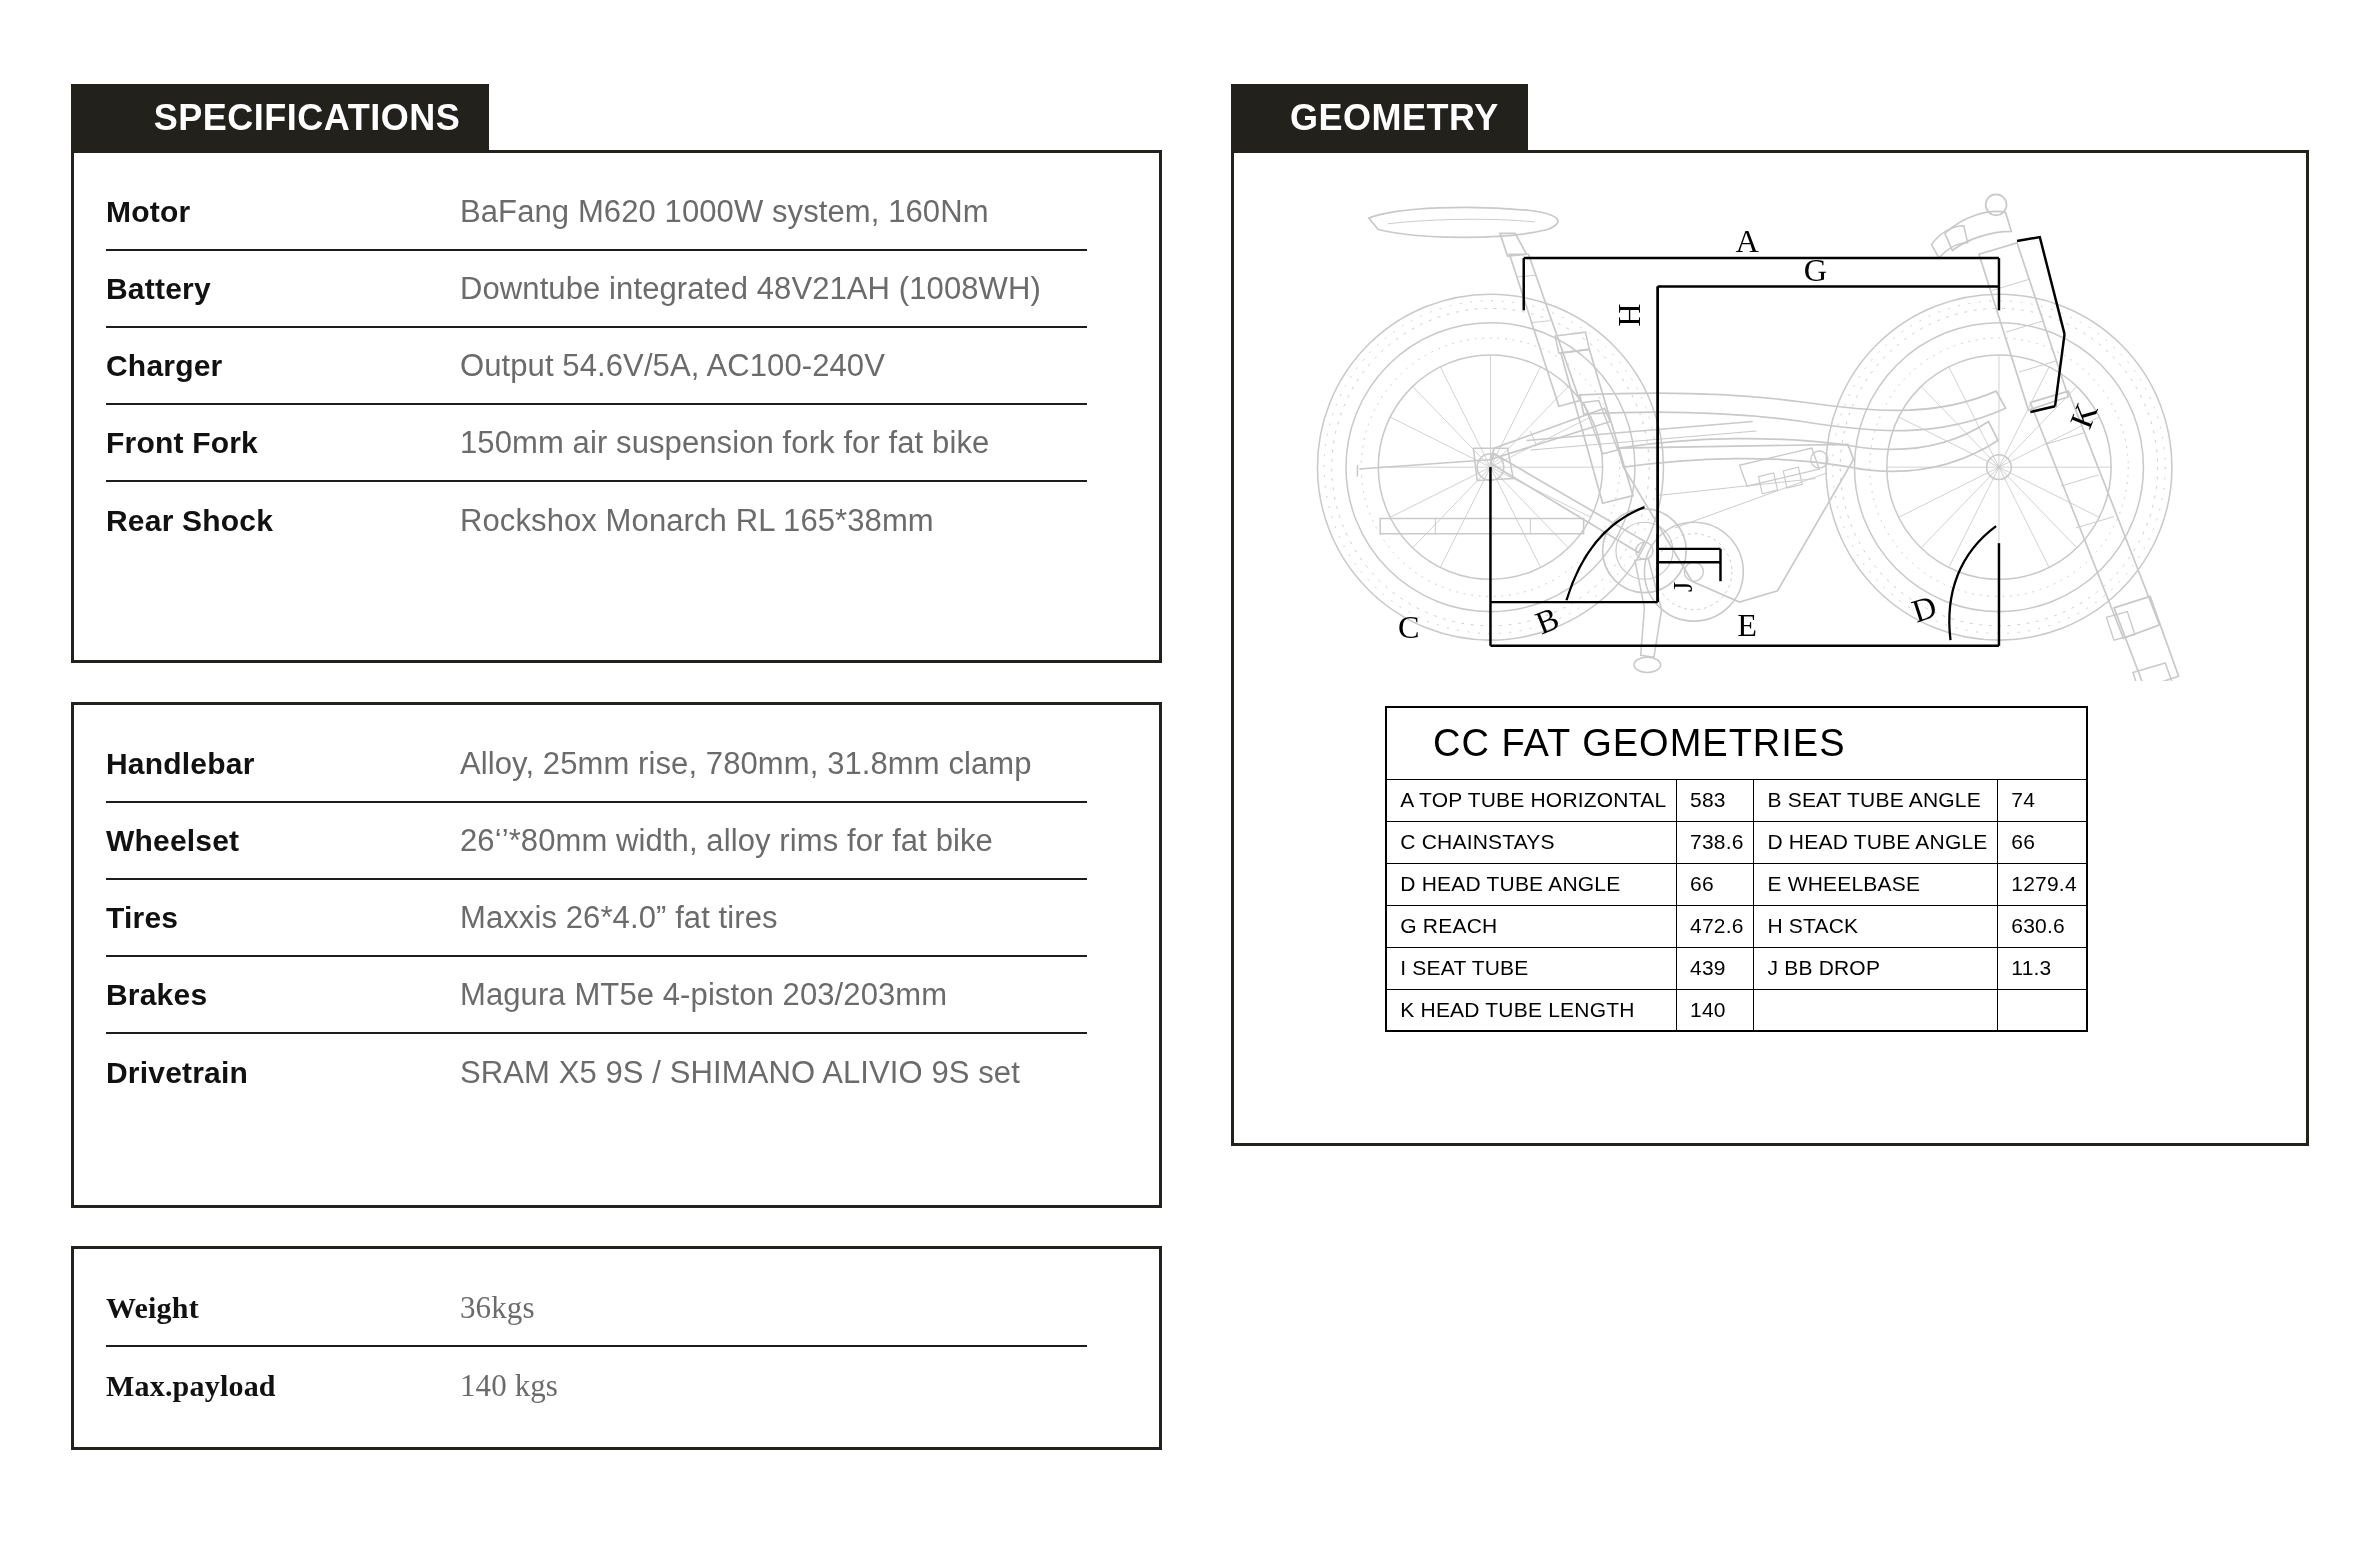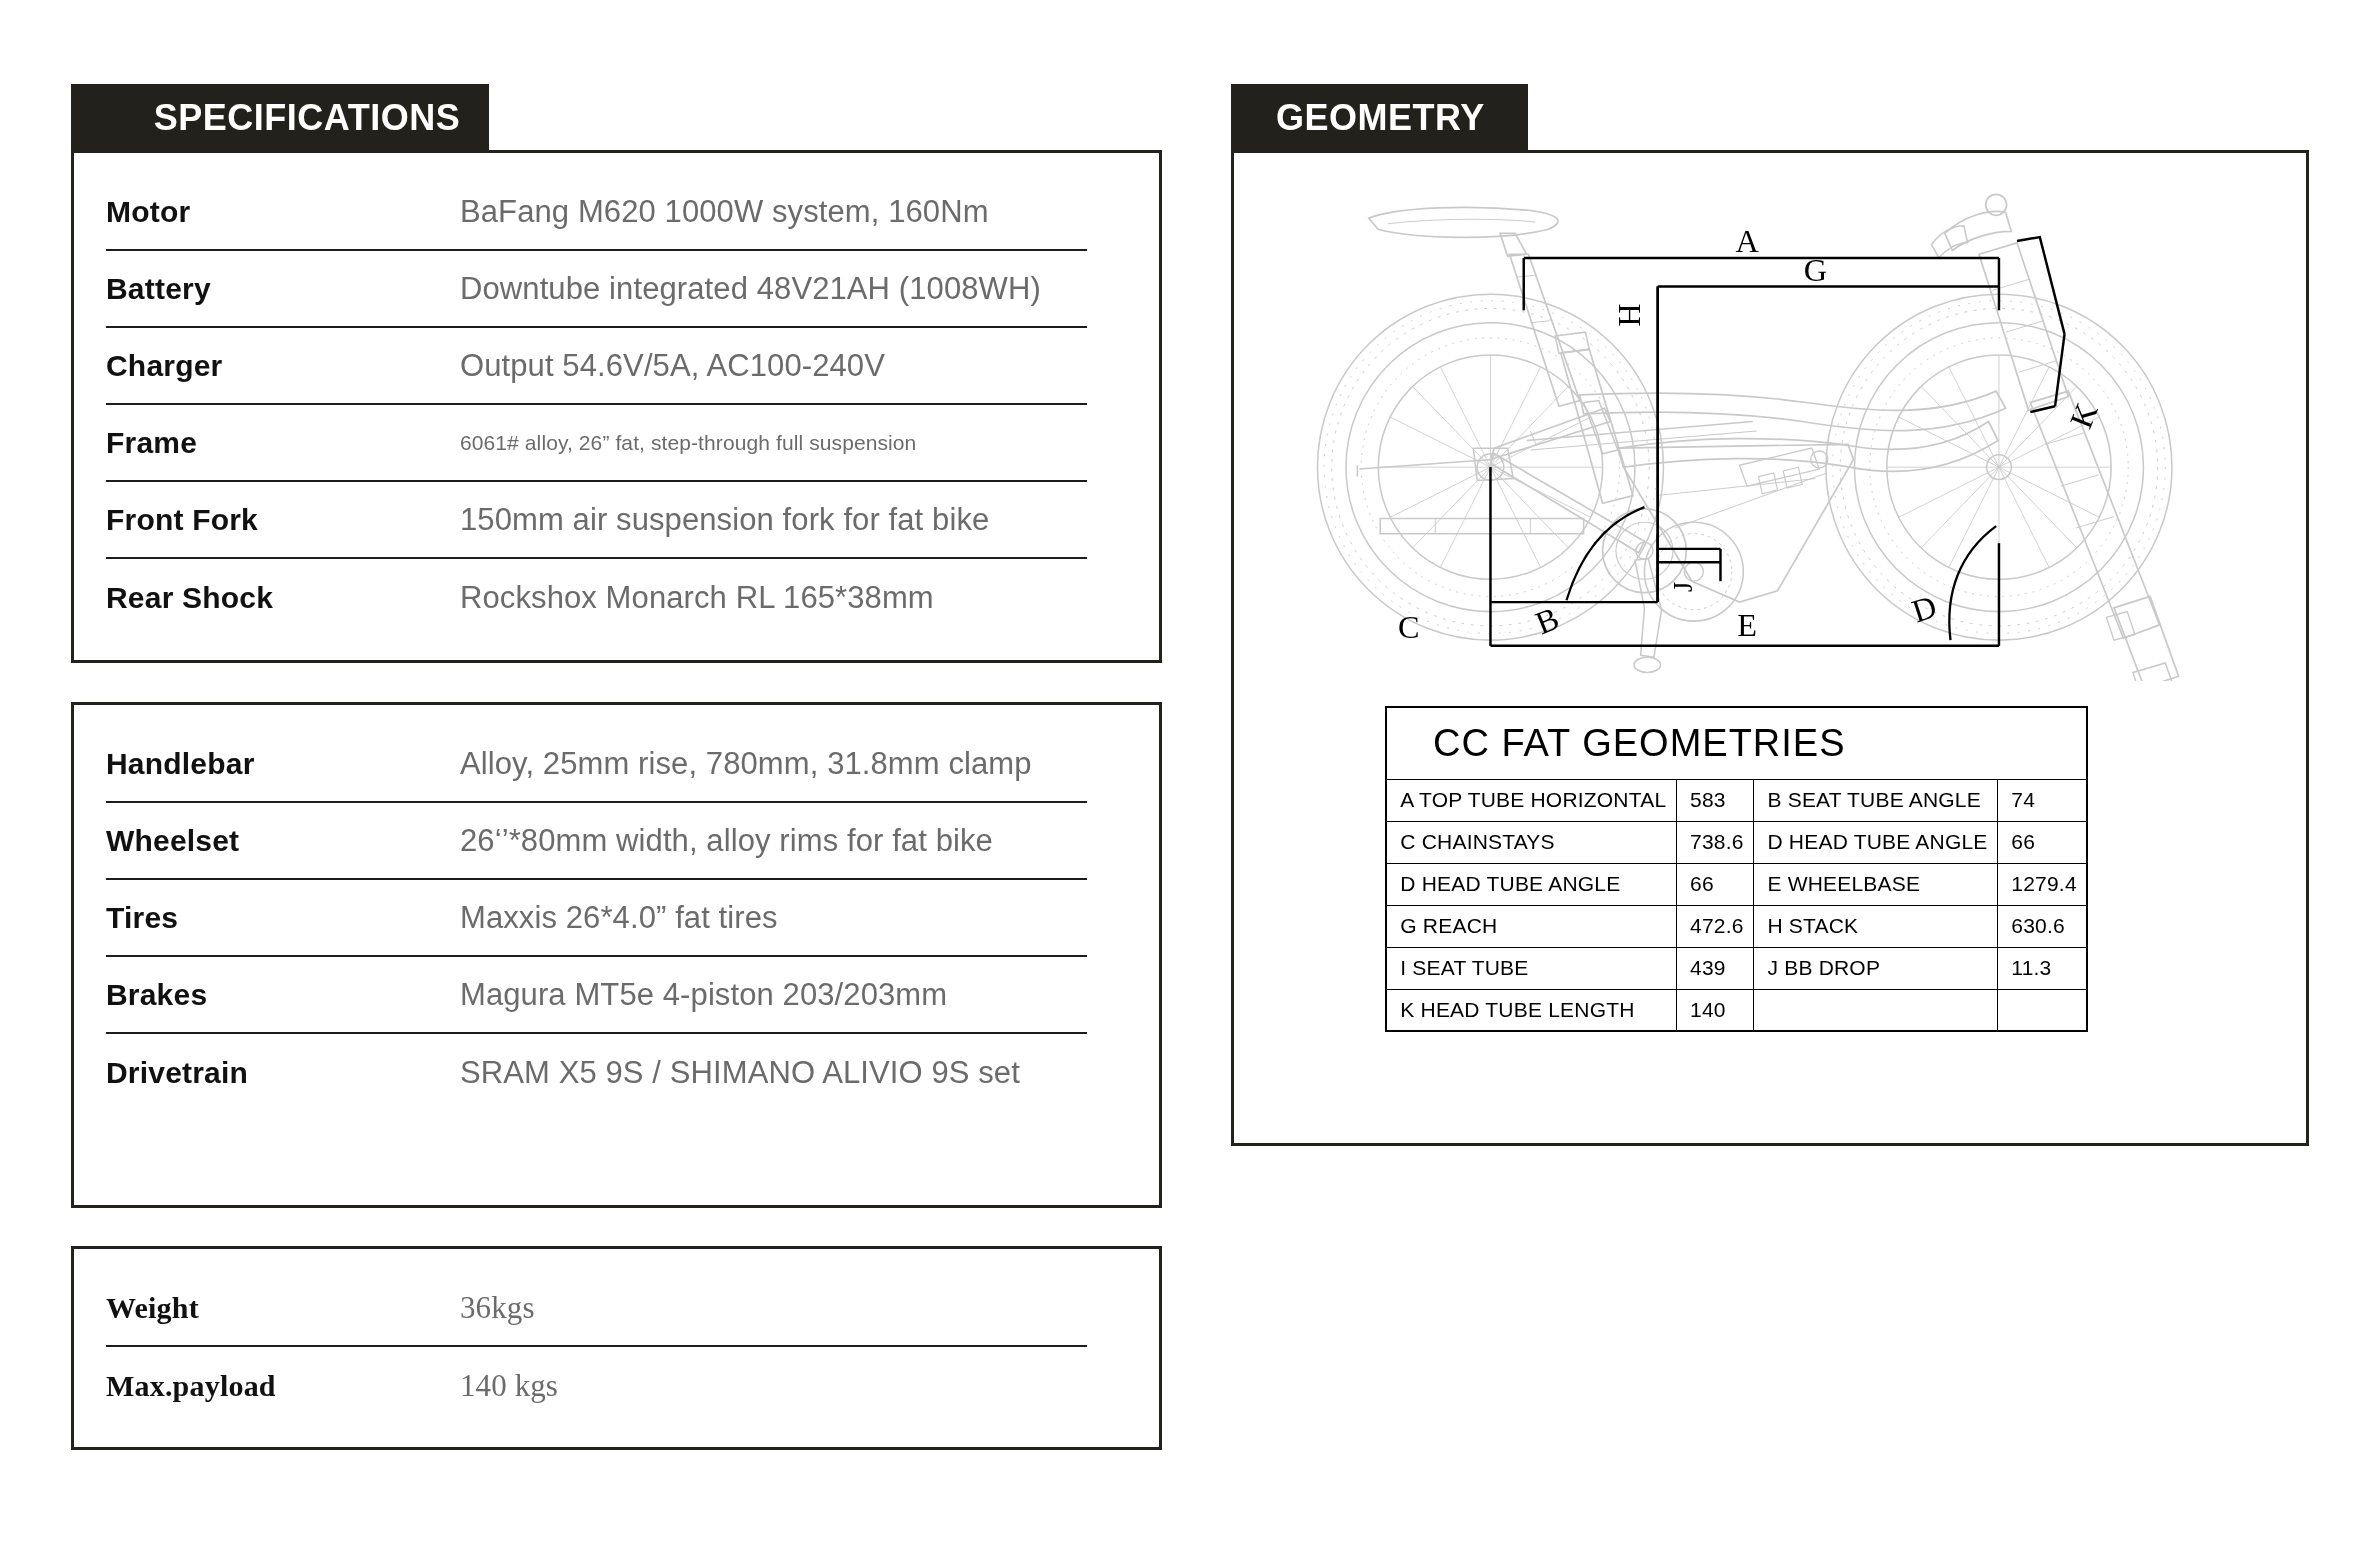--- a/index.html
+++ b/index.html
@@ -34,21 +34,21 @@
     font-size: 36px;
     padding-left: 54px;
     justify-content: center;
   }
   #geom-tab {
     left: 1231px;
     top: 84px;
     width: 297px;
     height: 68px;
     font-size: 36px;
-    padding-left: 45px;
+    padding-left: 59px;
   }
 
   
   .spec-panel {
     position: absolute;
     left: 71px;
     width: 1091px;
     border: 3.8px solid #22211c;
     box-sizing: border-box;
     background: #ffffff;
@@ -162,24 +162,20 @@
       <div class="spec-label">Motor</div>
       <div class="spec-value">BaFang M620 1000W system, 160Nm</div>
     </div>
     <div class="spec-row">
       <div class="spec-label">Battery</div>
       <div class="spec-value">Downtube integrated 48V21AH (1008WH)</div>
     </div>
     <div class="spec-row">
       <div class="spec-label">Charger</div>
       <div class="spec-value">Output 54.6V/5A, AC100-240V</div>
-    </div>
-    <div class="spec-row">
-      <div class="spec-label">Frame</div>
-      <div class="spec-value small">6061# alloy, 26” fat, step-through full suspension</div>
     </div>
     <div class="spec-row">
       <div class="spec-label">Front Fork</div>
       <div class="spec-value">150mm air suspension fork for fat bike</div>
     </div>
     <div class="spec-row">
       <div class="spec-label">Rear Shock</div>
       <div class="spec-value">Rockshox Monarch RL 165*38mm</div>
     </div>
   </div>

